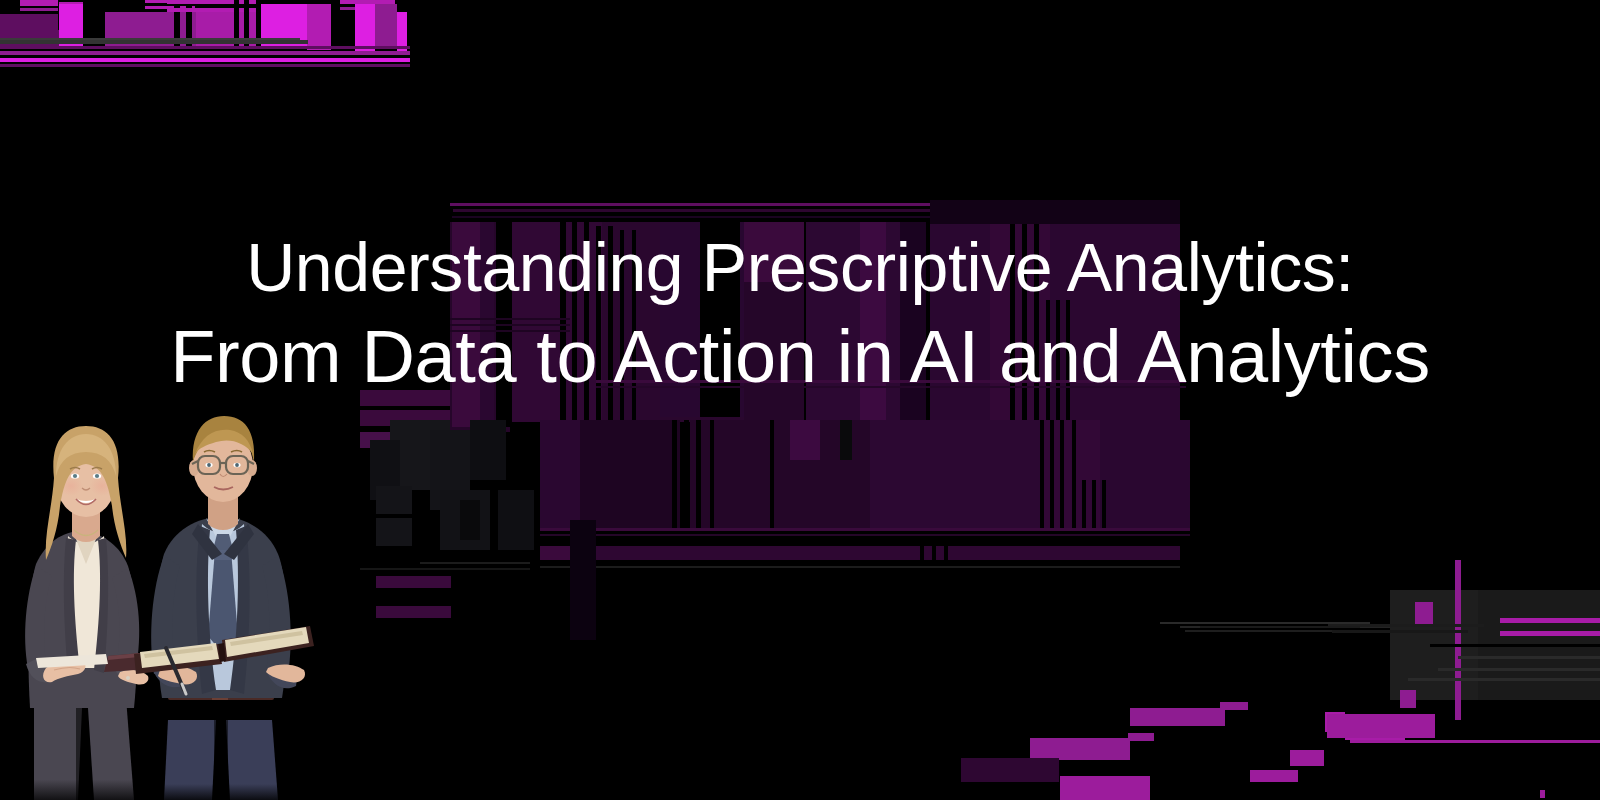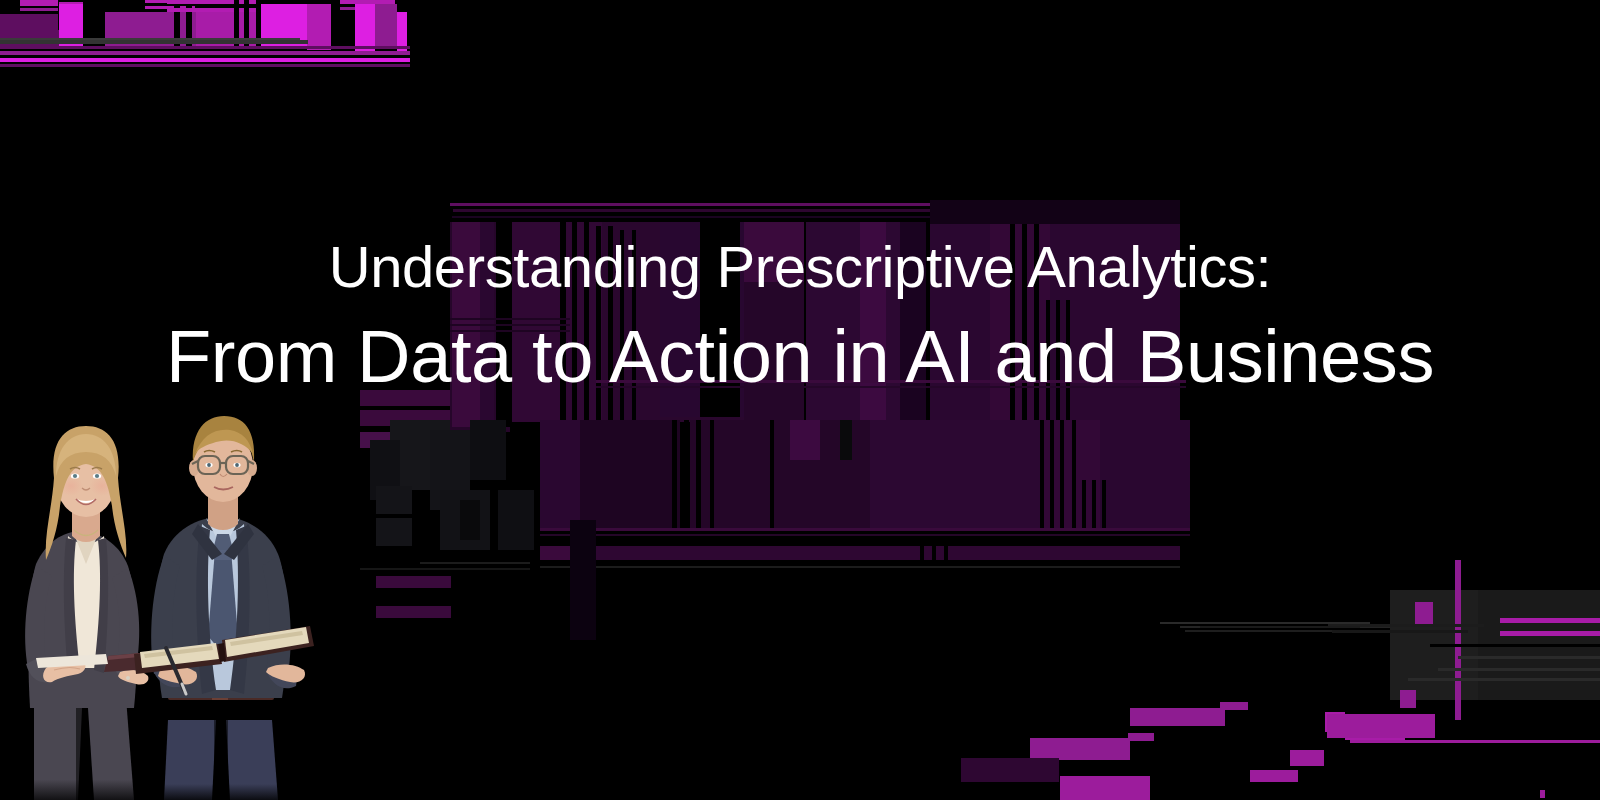--- a/index.html
+++ b/index.html
@@ -221,22 +221,22 @@
       <div class="blk" style="left: 168px; top: 143px; width: 26px; height: 8px; background: rgb(142, 28, 145);"></div>
       <div class="blk" style="left: 1px; top: 168px; width: 98px; height: 24px; background: rgb(46, 7, 50);"></div>
       <div class="blk" style="left: 100px; top: 186px; width: 90px; height: 24px; background: rgb(156, 28, 156);"></div>
       <div class="blk" style="left: 330px; top: 160px; width: 34px; height: 16px; background: rgb(156, 28, 156);"></div>
       <div class="blk" style="left: 290px; top: 180px; width: 48px; height: 12px; background: rgb(156, 28, 156);"></div>
       <div class="blk" style="left: 455px; top: 12px; width: 18px; height: 22px; background: rgb(142, 28, 145);"></div>
       <div class="blk" style="left: 390px; top: 150px; width: 250px; height: 3px; background: rgb(156, 28, 156);"></div>
     </div>
 
   <div id="title-block">
-    <span class="title-line" style="color: rgb(255, 255, 255); font-size: 58px;">Understanding Prescriptive Analytics:</span>
-    <span class="title-line" style="color: rgb(255, 255, 255); font-size: 74px;">From Data to Action in AI and Business</span>
+    <span class="title-line" style="color: rgb(255, 255, 255); font-size: 68px;">Understanding Prescriptive Analytics:</span>
+    <span class="title-line" style="color: rgb(255, 255, 255); font-size: 74px;">From Data to Action in AI and Analytics</span>
   </div>
 
   <div id="people">
     <svg viewBox="0 0 350 432" xmlns="http://www.w3.org/2000/svg" aria-hidden="true">
       <defs>
         <linearGradient id="gFadeW" x1="0" y1="0" x2="0" y2="1">
           <stop offset="0.80" stop-color="#4A4751" stop-opacity="1"></stop>
           <stop offset="1" stop-color="#4A4751" stop-opacity="0.25"></stop>
         </linearGradient>
         <linearGradient id="gFadeM" x1="0" y1="0" x2="0" y2="1">

